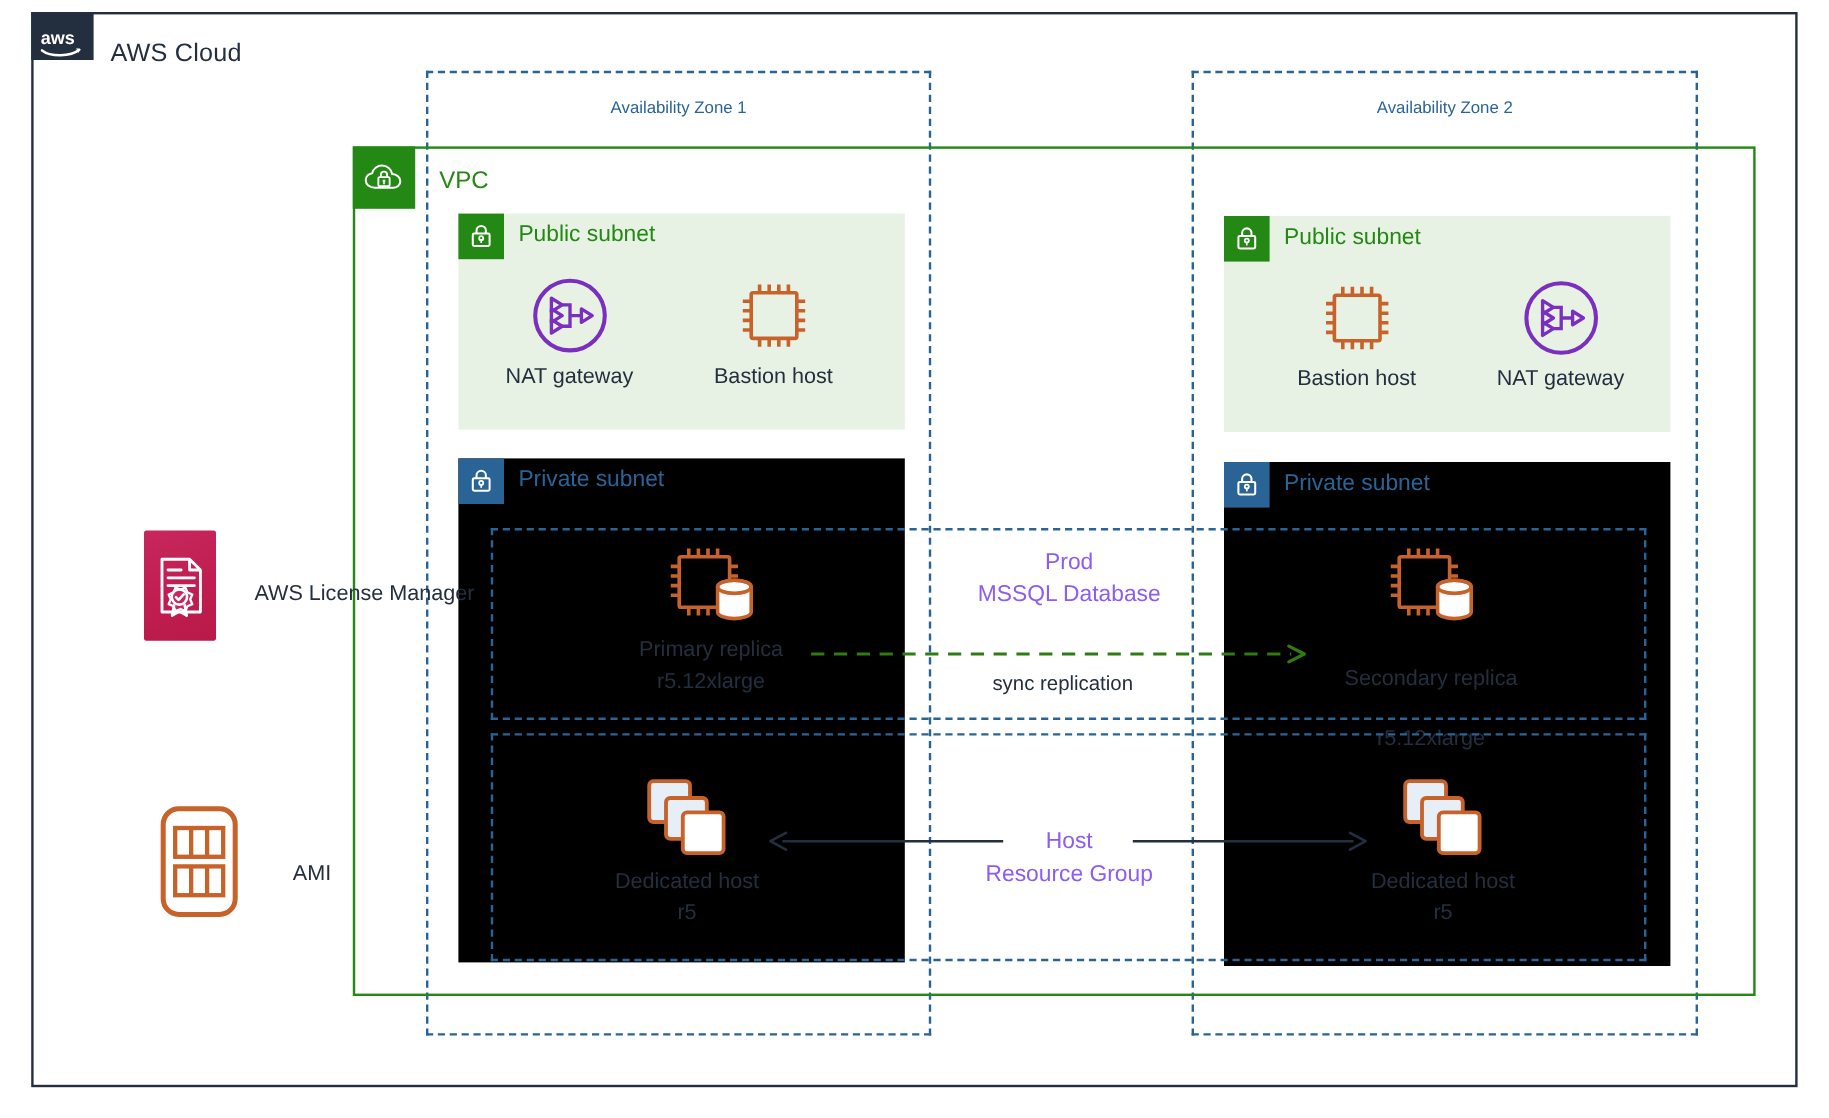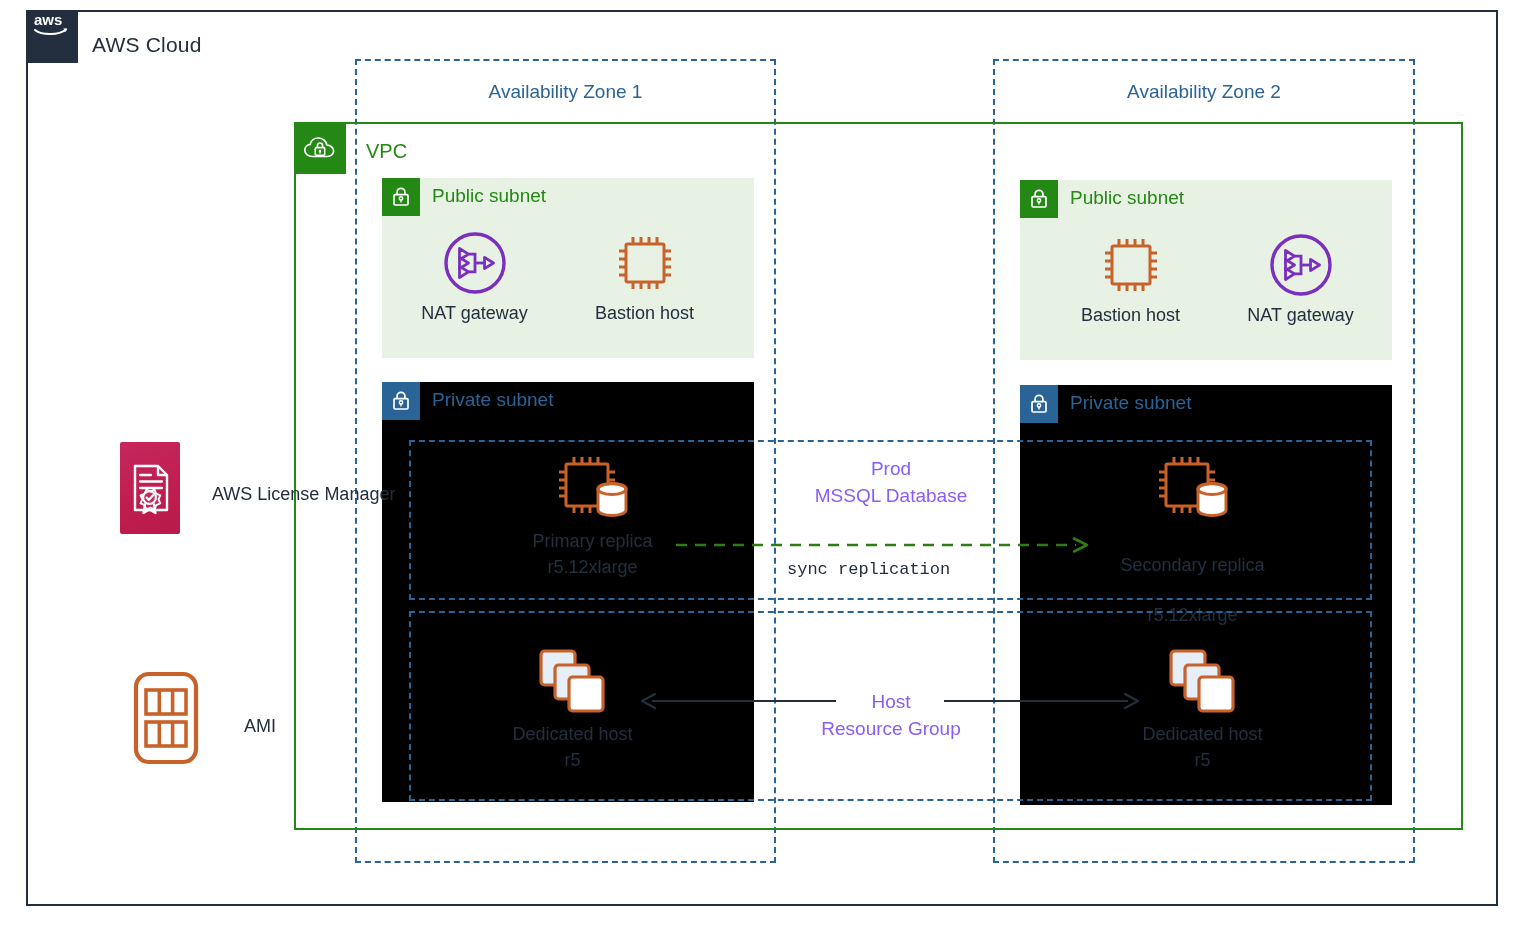--- a/index.html
+++ b/index.html
@@ -13,42 +13,42 @@
 
   
   .cloud-frame {
     position: absolute; left: 26px; top: 10px;
     width: 1472px; height: 896px;
     border: 2px solid #232F3E;
     background: transparent;
   }
   .aws-logo-badge {
     position: absolute; left: 26px; top: 10px;
-    width: 52px; height: 53px;
+    width: 52px; height: 40px;
     background: #232F3E;
-    display: flex; align-items: flex-start; justify-content: center;
+    display: flex; align-items: flex-end; justify-content: center;
   }
   .aws-logo-badge svg { display:block; }
   .cloud-title {
     position: absolute; left: 92px; top: 33px;
     font-size: 21px; color: #232F3E; letter-spacing: .2px;
     white-space: nowrap;
   }
 
   
   .az {
     position: absolute;
     border: 2px dashed #2A6496;
     background: transparent;
   }
   .az-1 { left: 355px; top: 59px; width: 421px; height: 804px; }
   .az-2 { left: 993px; top: 59px; width: 422px; height: 804px; }
   .az-title {
     position: absolute; top: 20px; left: 0; width: 100%;
-    text-align: center; font-size: 19px; color: #2A6496;
+    text-align: center; font-size: 14px; color: #2A6496;
     white-space: nowrap;
   }
 
   
   .vpc-frame {
     position: absolute; left: 294px; top: 122px;
     width: 1169px; height: 708px;
     border: 2px solid #248814;
     background: transparent;
   }
@@ -361,21 +361,21 @@
       </svg>
     </div>
     <div class="node-label">Secondary replica</div>
     <div class="node-sub">r5.12xlarge</div>
   </div>
 
   <svg class="conn" style="left:676px; top:532px; width:420px; height:26px;" width="420" height="26">
     <line x1="0" y1="13" x2="400" y2="13" stroke="#2E7D14" stroke-width="2.4" stroke-dasharray="11 8"></line>
     <path d="M398 6.5 L411 13 L398 19.5" fill="none" stroke="#2E7D14" stroke-width="2.6" stroke-linecap="round" stroke-linejoin="round"></path>
   </svg>
-  <div class="conn-caption" style="left:787px; top:560px;font-family:Liberation Mono, monospace;">sync replication</div>
+  <div class="conn-caption" style="left:827px; top:560px;">sync replication</div>
 
   <div class="group-row row-host"></div>
   <div class="group-row-title" style="left:780px; top:688px; width:222px;">Host</div>
   <div class="group-row-title" style="left:780px; top:715px; width:222px;">Resource Group</div>
 
   <div class="node" style="left:480px; top:645px; width:185px;">
     <div class="node-icon">
       <svg width="80" height="72" viewBox="0 0 80 72" aria-hidden="true">
         <rect x="8" y="6" width="34" height="34" rx="3.5" fill="#E6EEF7" stroke="#C8622B" stroke-width="3.2"></rect>
         <rect x="22" y="20" width="34" height="34" rx="3.5" fill="#E6EEF7" stroke="#C8622B" stroke-width="3.2"></rect>

